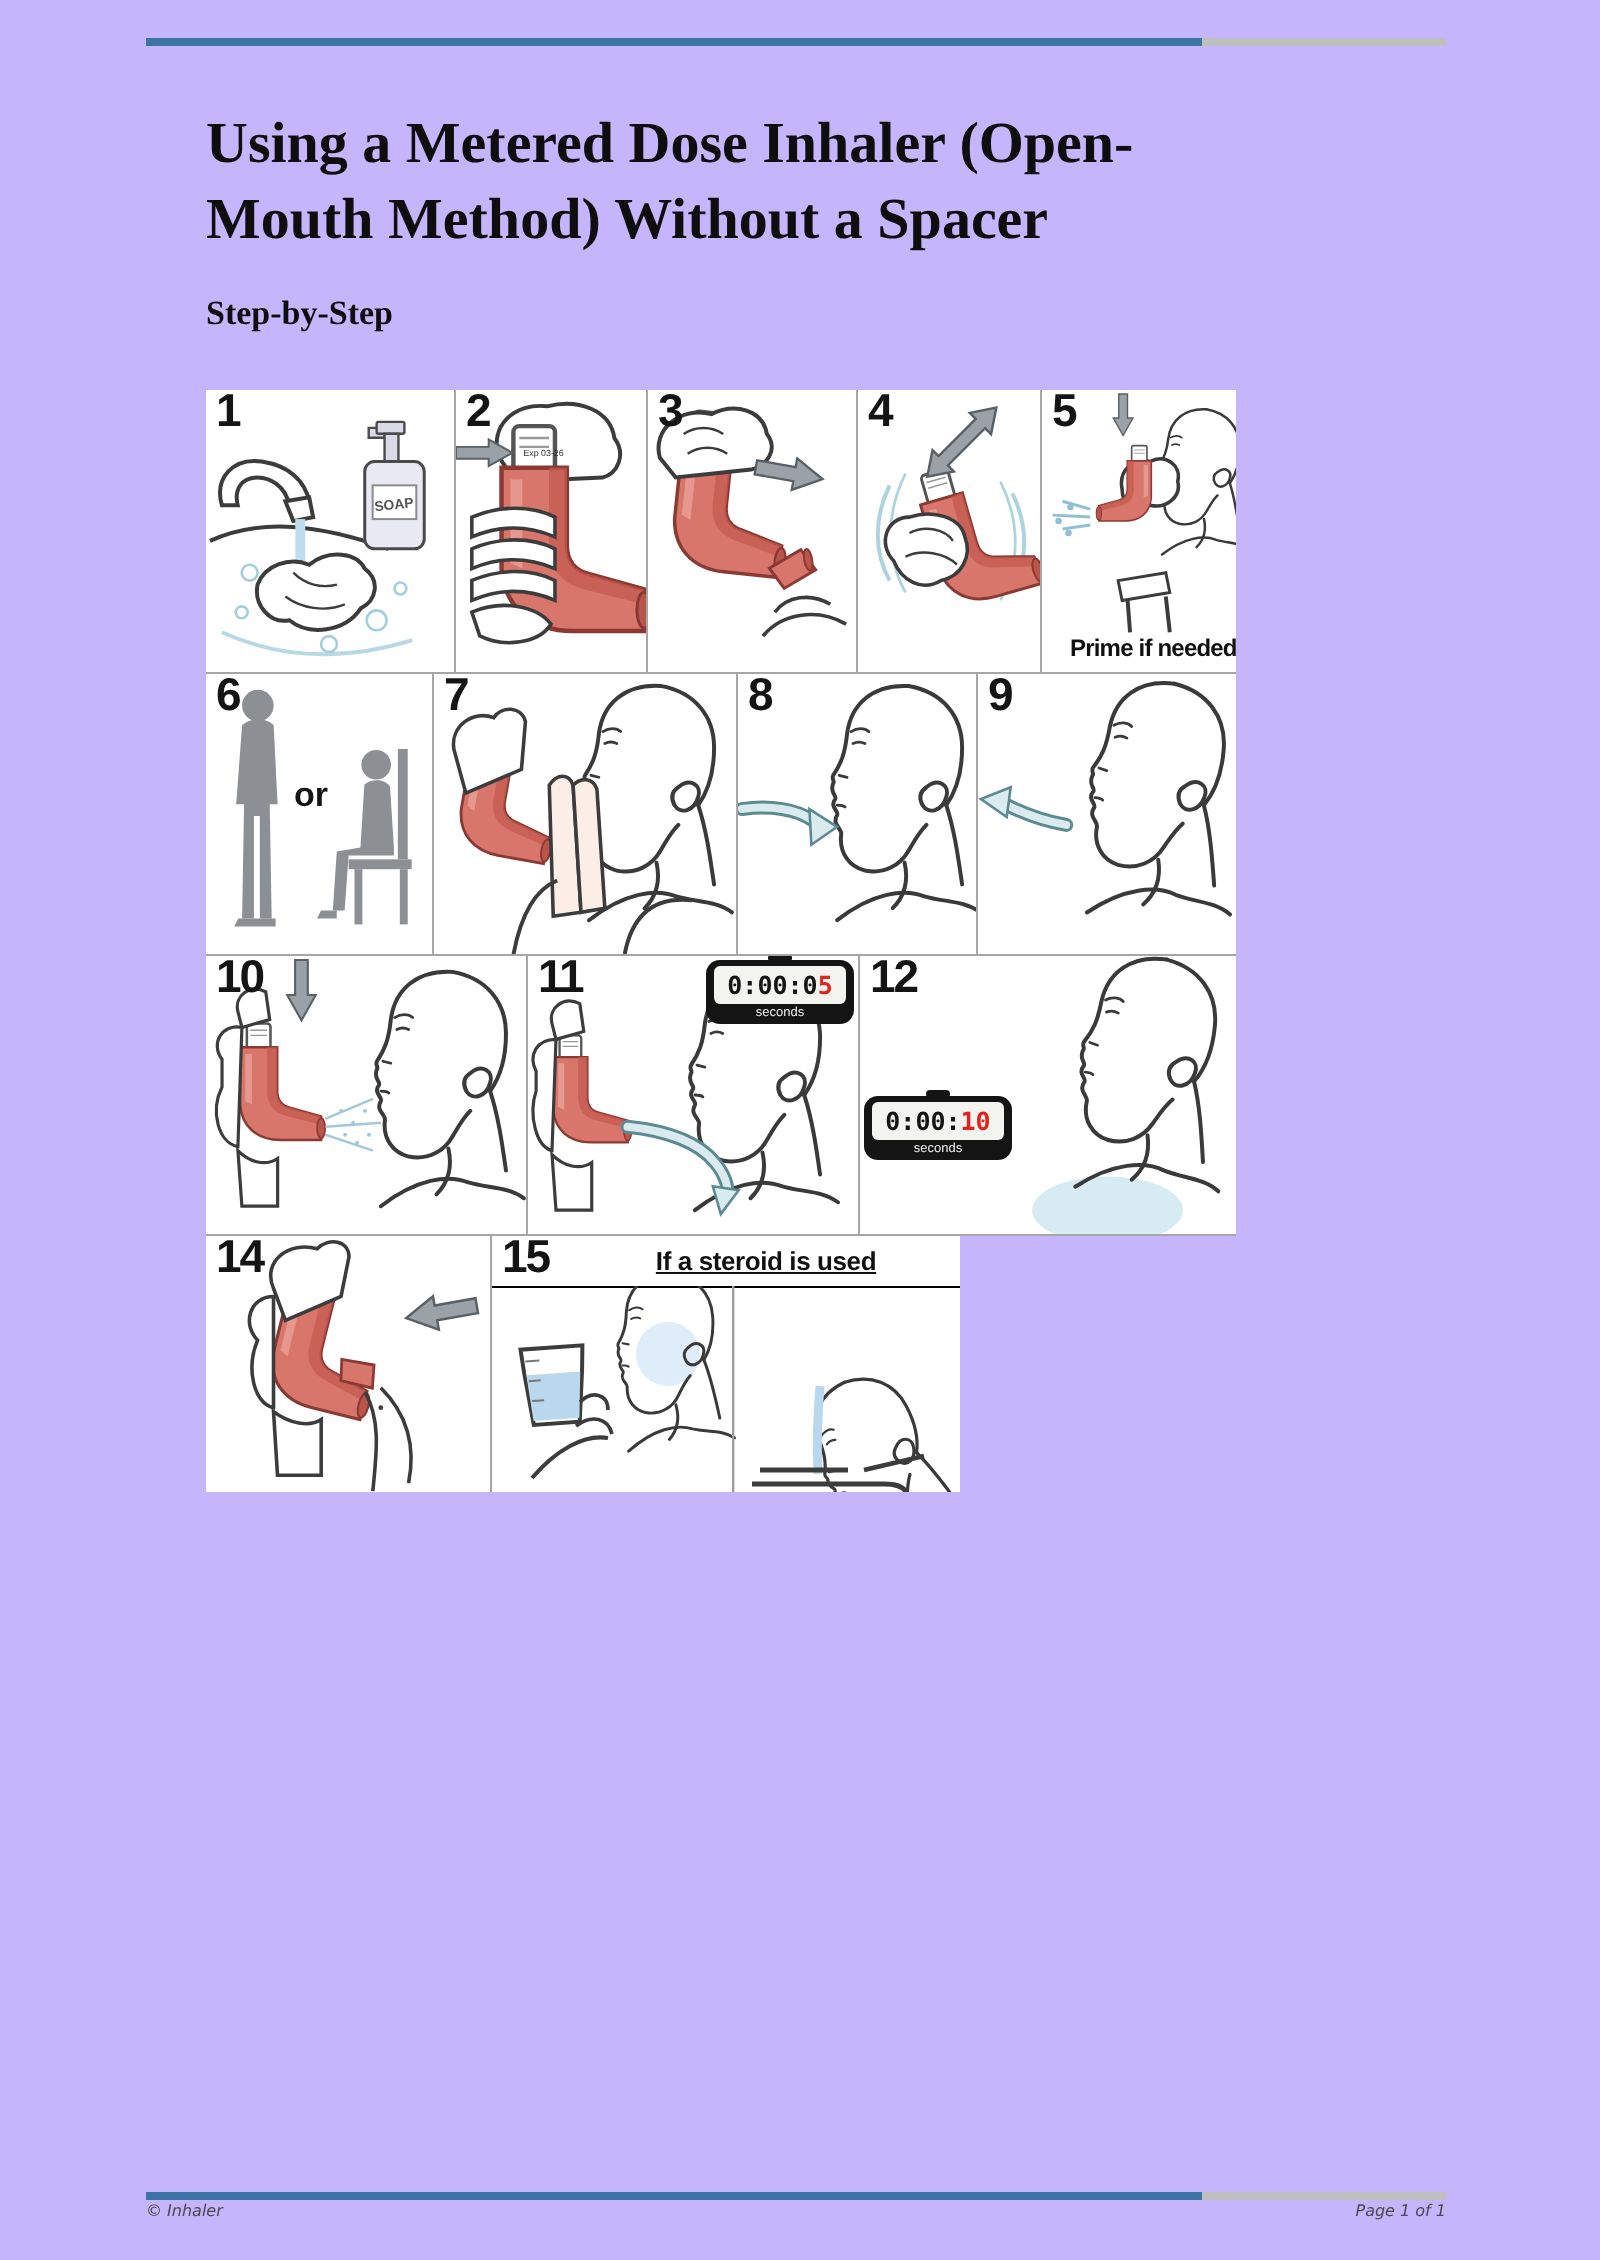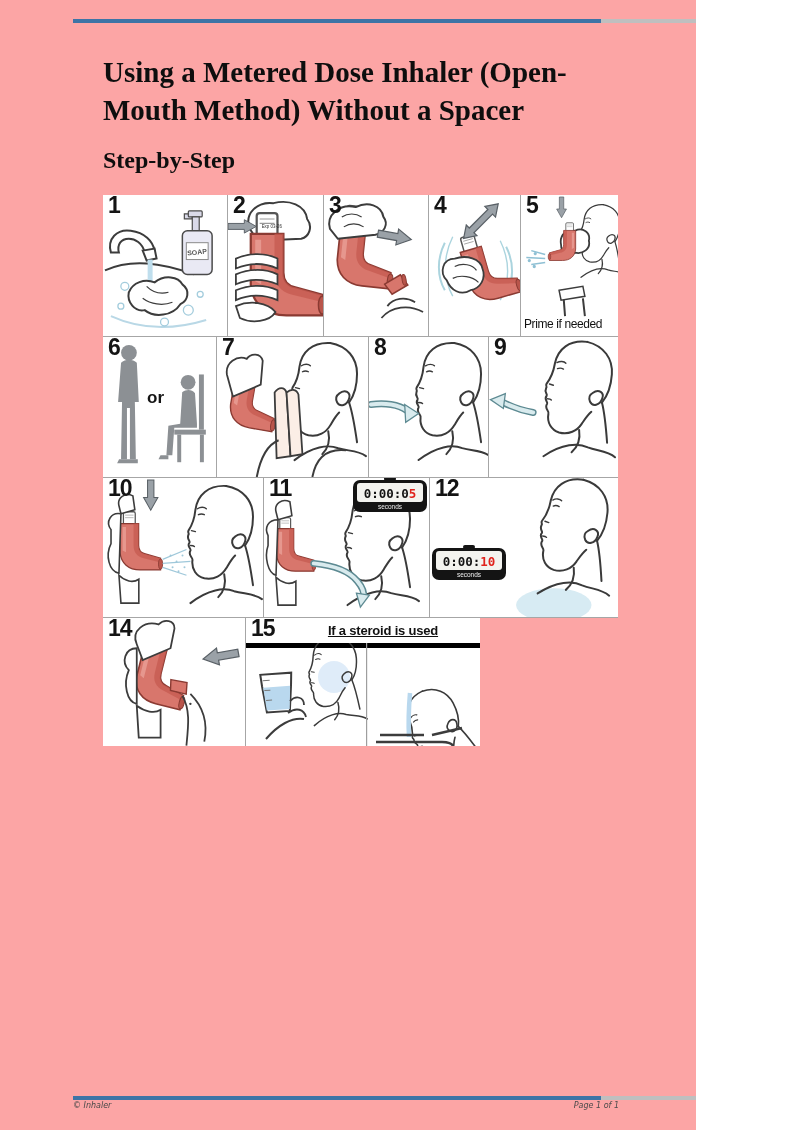--- a/index.html
+++ b/index.html
@@ -1,46 +1,46 @@
 <!DOCTYPE html>
 <html><head>
 <meta charset="utf-8">
 <style>
   html,body{margin:0;padding:0;background:#fff;}
-  .page{position:relative;width:696px;height:1130px;background:#fca5a5;overflow:hidden;
+  .page{position:relative;width:800px;height:1130px;background:#c4b5fd;overflow:hidden;
         font-family:"Liberation Sans",sans-serif;}
   
   .rule{position:absolute;display:flex;height:4px;}
   .rule .seg-blue{width:528px;height:4px;background:#3d74a6;}
   .rule .seg-gray{width:122px;height:4px;background:#bfbfbf;}
   .rule.top{left:73px;top:19px;}
   .rule.bottom{left:73px;top:1096px;}
   .foot{position:absolute;top:1101px;font-family:"DejaVu Sans",sans-serif;
         font-style:italic;font-size:8px;color:#4a4a4a;}
   .foot.left{left:73px;}
   .foot.right{right:77px;}
   
   h1{position:absolute;left:103px;top:53px;margin:0;font-family:"Liberation Serif",serif;
      font-weight:bold;font-size:29px;line-height:38px;color:#0e0e0e;width:560px;}
   h2{position:absolute;left:103px;top:147px;margin:0;font-family:"Liberation Serif",serif;
-     font-weight:bold;font-size:24px;color:#0e0e0e;}
+     font-weight:bold;font-size:17px;color:#0e0e0e;}
   
   .figure{position:absolute;left:103px;top:195px;width:515px;}
   .frow{display:flex;border-bottom:1px solid #a6a6a6;box-sizing:border-box;}
   .frow.last{border-bottom:none;}
   .panel{position:relative;border-right:1px solid #a6a6a6;box-sizing:border-box;
          overflow:hidden;background:#fff;}
   .panel.last{border-right:none;}
   .num{position:absolute;top:-3px;left:5px;font-weight:bold;font-size:23px;color:#141414;
        letter-spacing:-1px;}
   svg.art{position:absolute;left:0;top:0;width:100%;height:100%;display:block;}
-  .prime{position:absolute;left:3px;right:1px;bottom:5px;font-size:12px;font-weight:normal;
+  .prime{position:absolute;left:14px;right:1px;bottom:5px;font-size:12px;font-weight:bold;
          color:#111;letter-spacing:-0.4px;white-space:nowrap;}
   .orlbl{position:absolute;left:44px;top:51px;font-size:17px;font-weight:bold;color:#141414;text-align:right;}
-  .steroid-head{position:absolute;top:0;left:0;right:0;height:25px;border-bottom:5px solid #000000;}
+  .steroid-head{position:absolute;top:0;left:0;right:0;height:25px;border-bottom:1px solid #000000;}
   .steroid-lbl{position:absolute;left:46px;right:6px;top:5px;text-align:center;font-size:13px;
                font-weight:bold;color:#111;letter-spacing:-0.2px;white-space:nowrap;text-decoration:underline;}
   .p15svg{position:absolute;top:25px;left:0;width:234px;height:103px;}
   
   .stopwatch{position:absolute;background:#141414;border-radius:7px;padding:3px 4px 2px;
              width:74px;box-sizing:border-box;text-align:center;}
   .sw-btn{position:absolute;top:-3px;left:50%;margin-left:-6px;width:12px;height:4px;
           background:#141414;border-radius:2px;}
   .sw-screen{background:#f3f3ef;border-radius:3px;padding:1px 0 0;}
   .sw-digits{font-family:"DejaVu Sans Mono",monospace;font-weight:bold;font-size:12.5px;

